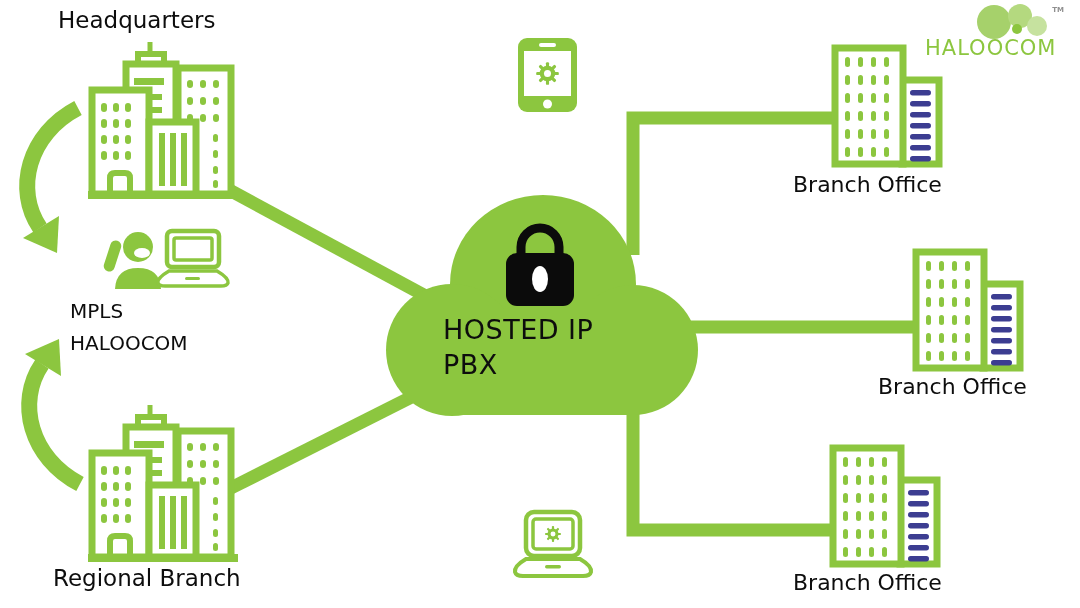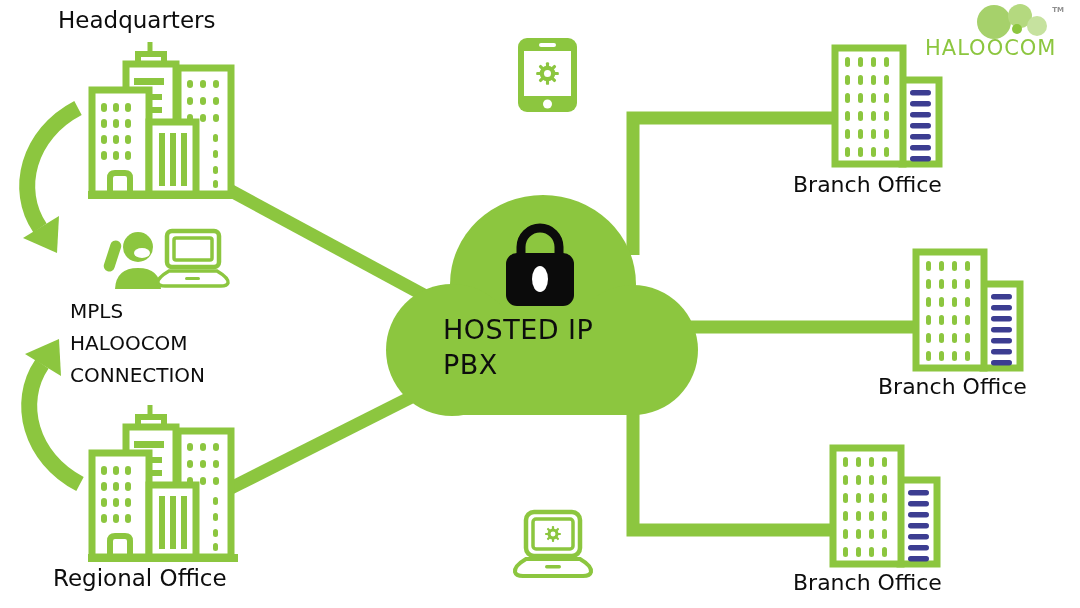--- a/index.html
+++ b/index.html
@@ -210,24 +210,23 @@
       <circle cx="1037" cy="26" r="10" fill="#C6E29F"></circle>
       <circle cx="1017" cy="29" r="5" fill="#8CC63F"></circle>
     </g>
   </svg>
 
   <div class="lbl lbl-hq">Headquarters</div>
 
   <div class="lbl lbl-mpls">
     <div>MPLS</div>
     <div>HALOOCOM</div>
-    <div>CONNECTION</div>
   </div>
 
-  <div class="lbl lbl-regional">Regional Office</div>
+  <div class="lbl lbl-regional">Regional Branch</div>
 
   <div class="lbl lbl-cloud1">HOSTED IP</div>
   <div class="lbl lbl-cloud2">PBX</div>
 
   <div class="lbl lbl-b1">Branch Office</div>
   <div class="lbl lbl-b2">Branch Office</div>
   <div class="lbl lbl-b3">Branch Office</div>
 
   <div class="lbl lbl-brand">HALOOCOM</div>
   <div class="lbl lbl-tm">TM</div>

